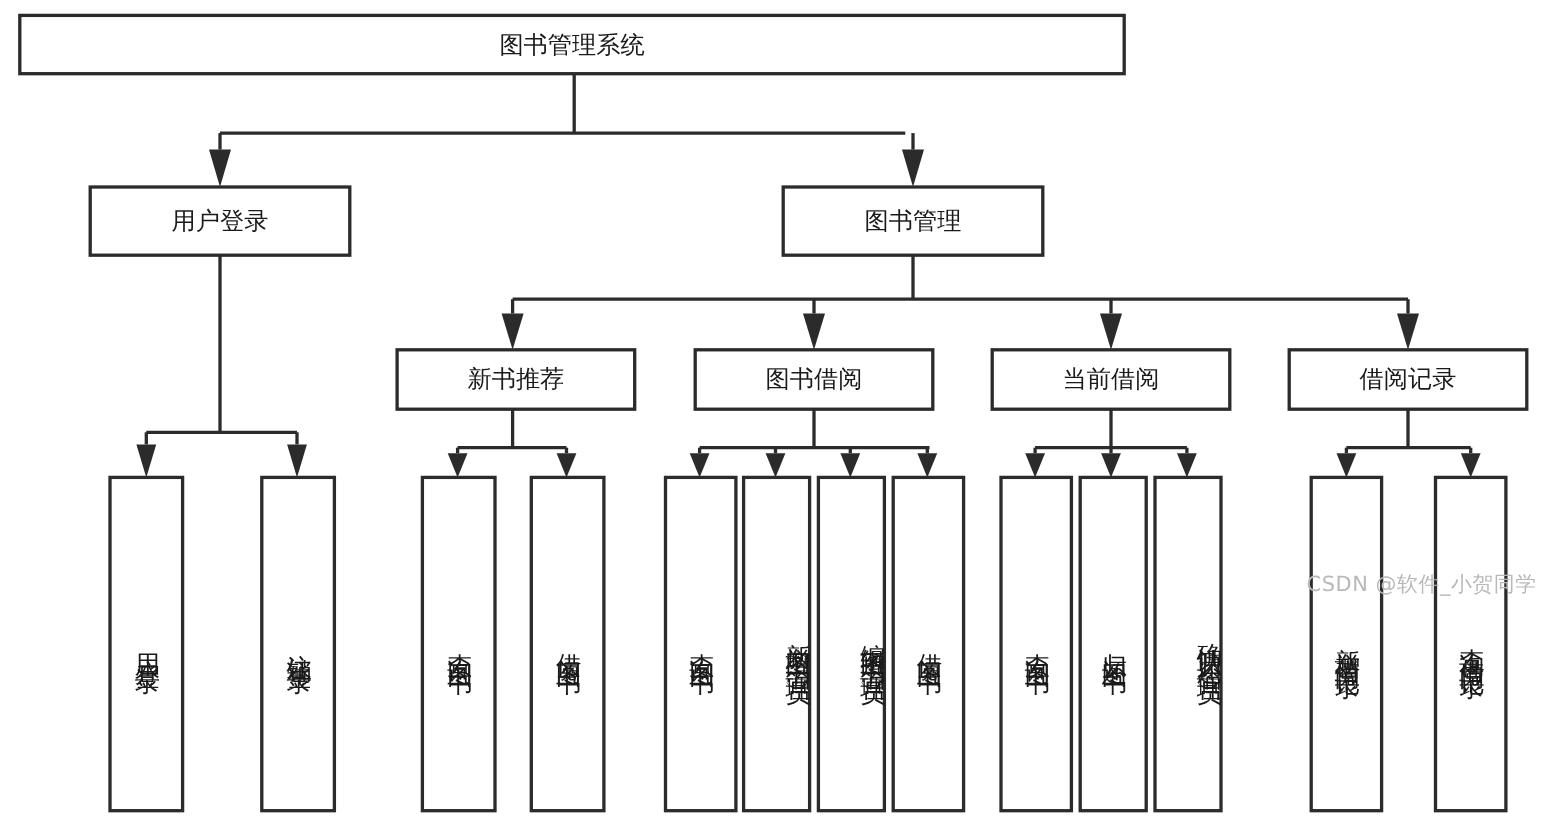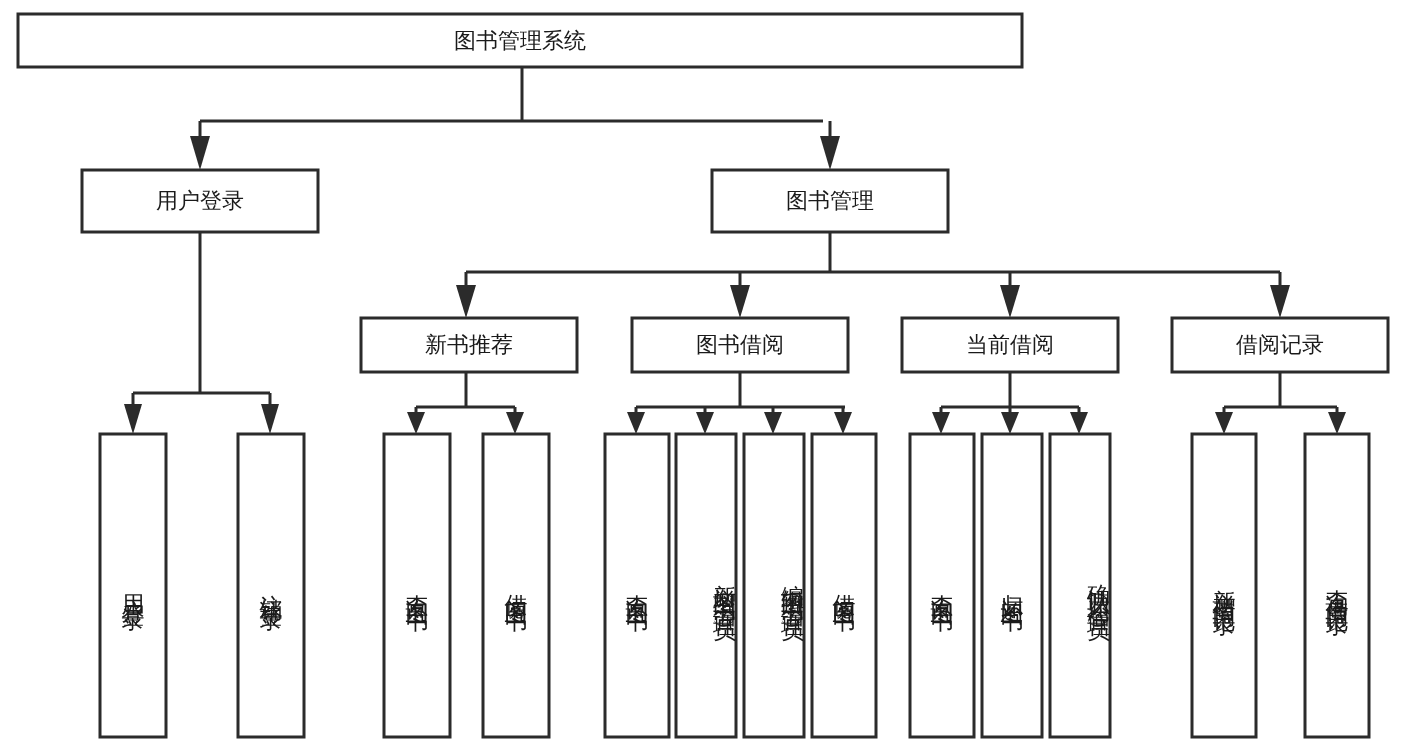--- a/index.html
+++ b/index.html
@@ -228,14 +228,15 @@
   <div class="leaf-label-wrap leaf-label-top" style="left:744px; top:434px; width:60px; height:303px;">编辑图书（管理员）</div>
   <div class="leaf-label-wrap" style="left:812px; top:434px; width:64px; height:303px;">借阅图书</div>
 
   <div class="leaf-label-wrap" style="left:910px; top:434px; width:64px; height:303px;">查询图书</div>
   <div class="leaf-label-wrap" style="left:982px; top:434px; width:60px; height:303px;">归还图书</div>
   <div class="leaf-label-wrap leaf-label-top" style="left:1050px; top:434px; width:60px; height:303px;">确认归还（管理员）</div>
 
   <div class="leaf-label-wrap" style="left:1192px; top:434px; width:64px; height:303px;">新增借阅记录</div>
   <div class="leaf-label-wrap" style="left:1305px; top:434px; width:64px; height:303px;">查询借阅记录</div>
 
+  <div class="watermark">CSDN @软件_小贺同学</div>
 
 </div>
 
 </body></html>

